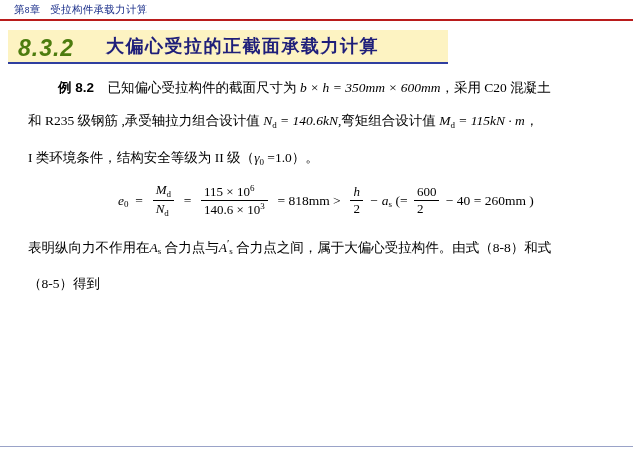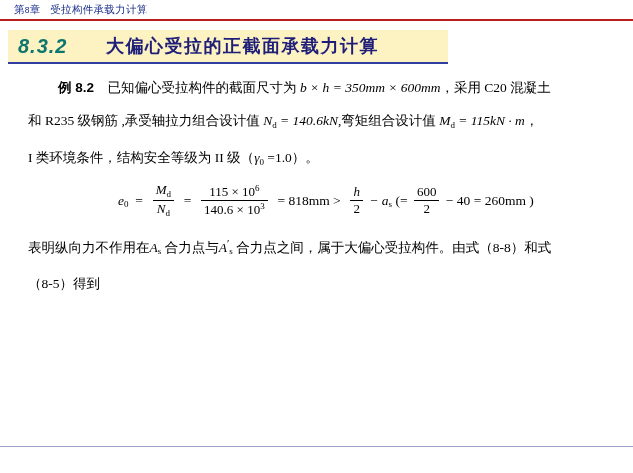--- a/index.html
+++ b/index.html
@@ -50,24 +50,24 @@
     height: 34px;
     background: #fdf3c2;
     border-bottom: 2px solid #2f3ea0;
     box-sizing: border-box;
   }
   .banner-num {
     position: absolute;
     left: 10px;
     top: 5px;
     font-family: "Liberation Sans", "DejaVu Sans", sans-serif;
-    font-size: 20px;
+    font-size: 23px;
     font-weight: bold;
     font-style: italic;
-    color: #0f766e;
+    color: #4d7c0f;
     letter-spacing: 1px;
   }
   .banner-title {
     position: absolute;
     left: 98px;
     top: 4px;
     font-family: "Liberation Sans", "DejaVu Sans", sans-serif;
     font-size: 18px;
     font-weight: bold;
     color: #1f1f7a;
@@ -110,21 +110,21 @@
   .prime {
     font-size: 11px;
     vertical-align: 0.45em;
   }
   .mi { font-style: italic; }
 
   
   .frac {
     display: inline-block;
     vertical-align: middle;
-    text-align: center;
+    text-align: left;
     line-height: 1.05;
     margin: 0 3px;
     position: relative;
     top: -1px;
   }
   .frac > .num-part {
     display: block;
     padding: 0 3px 1px 3px;
     border-bottom: 1px solid #000;
     font-size: 13px;

